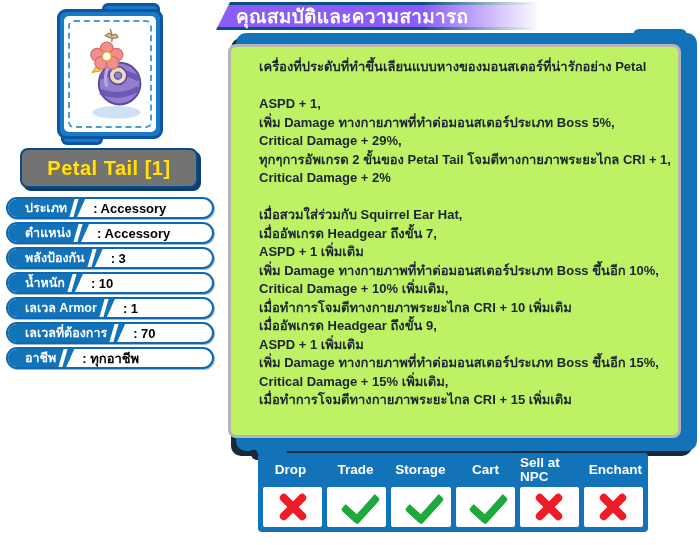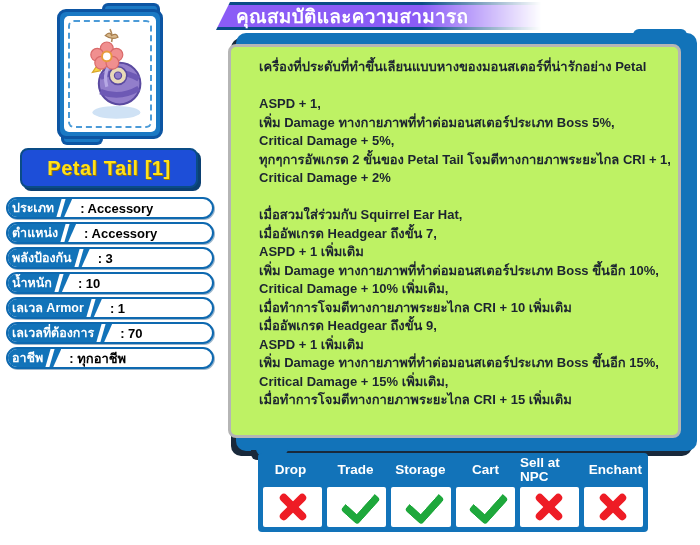--- a/index.html
+++ b/index.html
@@ -34,21 +34,21 @@
   .card-dashed {
     position:absolute; top:4px; left:4px; right:4px; bottom:4px;
     border:2px dashed #4b9bd8; border-radius:6px;
     display:flex; align-items:center; justify-content:center;
   }
   .card-dashed svg { width:86px; height:108px; }
 
   
   .name-plate {
     position:absolute; left:20px; top:148px; width:178px; height:40px;
-    background:#1d4ed8; border:2px solid #0a4c86; border-radius:8px;
+    background:#737373; border:2px solid #0a4c86; border-radius:8px;
     box-shadow:3px 3px 0 #0b3f72;
     display:flex; align-items:center; justify-content:center;
     color:#ffe11a; font-size:20px; font-weight:bold;
     text-shadow:1px 1px 0 #9a7400;
     letter-spacing:0.5px;
   }
 
   
   .stats { position:absolute; left:6px; top:197px; width:208px; }
   .stat-row {
@@ -56,21 +56,21 @@
     background:#ffffff; border:2px solid #0e69b0; border-radius:11px;
     overflow:hidden; display:flex; align-items:center;
     box-shadow:1px 1px 0 #9db7cc;
   }
   .stat-chip {
     position:relative; height:100%;
     background:#1273b9;
     clip-path:polygon(0 0, 100% 0, calc(100% - 8px) 100%, 0 100%);
     color:#ffffff; font-weight:bold; font-size:12.5px;
     display:flex; align-items:center;
-    padding:0 18px 0 4px; flex:0 0 auto; white-space:nowrap;
+    padding:0 18px 0 17px; flex:0 0 auto; white-space:nowrap;
   }
   .stat-chip::after {
     content:''; position:absolute; top:-2px; bottom:-2px; right:9px;
     width:4px; background:#ffffff; transform:skewX(-16deg);
   }
   .stat-value {
     color:#000000; font-weight:bold; font-size:13px;
     padding-left:8px; white-space:nowrap;
   }
 
@@ -222,21 +222,21 @@
 
 <div class="panel-header">
   <span>คุณสมบัติและความสามารถ</span>
 </div>
 
 <div class="panel-box">
   <div class="desc-line">เครื่องที่ประดับที่ทำขึ้นเลียนแบบหางของมอนสเตอร์ที่น่ารักอย่าง Petal</div>
   <div class="desc-line"></div>
   <div class="desc-line">ASPD + 1,</div>
   <div class="desc-line">เพิ่ม Damage ทางกายภาพที่ทำต่อมอนสเตอร์ประเภท Boss 5%,</div>
-  <div class="desc-line">Critical Damage + 5%,</div>
+  <div class="desc-line">Critical Damage + 29%,</div>
   <div class="desc-line">ทุกๆการอัพเกรด 2 ขั้นของ Petal Tail โจมตีทางกายภาพระยะไกล CRI + 1,</div>
   <div class="desc-line">Critical Damage + 2%</div>
   <div class="desc-line"></div>
   <div class="desc-line">เมื่อสวมใส่ร่วมกับ Squirrel Ear Hat,</div>
   <div class="desc-line">เมื่ออัพเกรด Headgear ถึงขั้น 7,</div>
   <div class="desc-line">ASPD + 1 เพิ่มเติม</div>
   <div class="desc-line">เพิ่ม Damage ทางกายภาพที่ทำต่อมอนสเตอร์ประเภท Boss ขึ้นอีก 10%,</div>
   <div class="desc-line">Critical Damage + 10% เพิ่มเติม,</div>
   <div class="desc-line">เมื่อทำการโจมตีทางกายภาพระยะไกล CRI + 10 เพิ่มเติม</div>
   <div class="desc-line">เมื่ออัพเกรด Headgear ถึงขั้น 9,</div>

